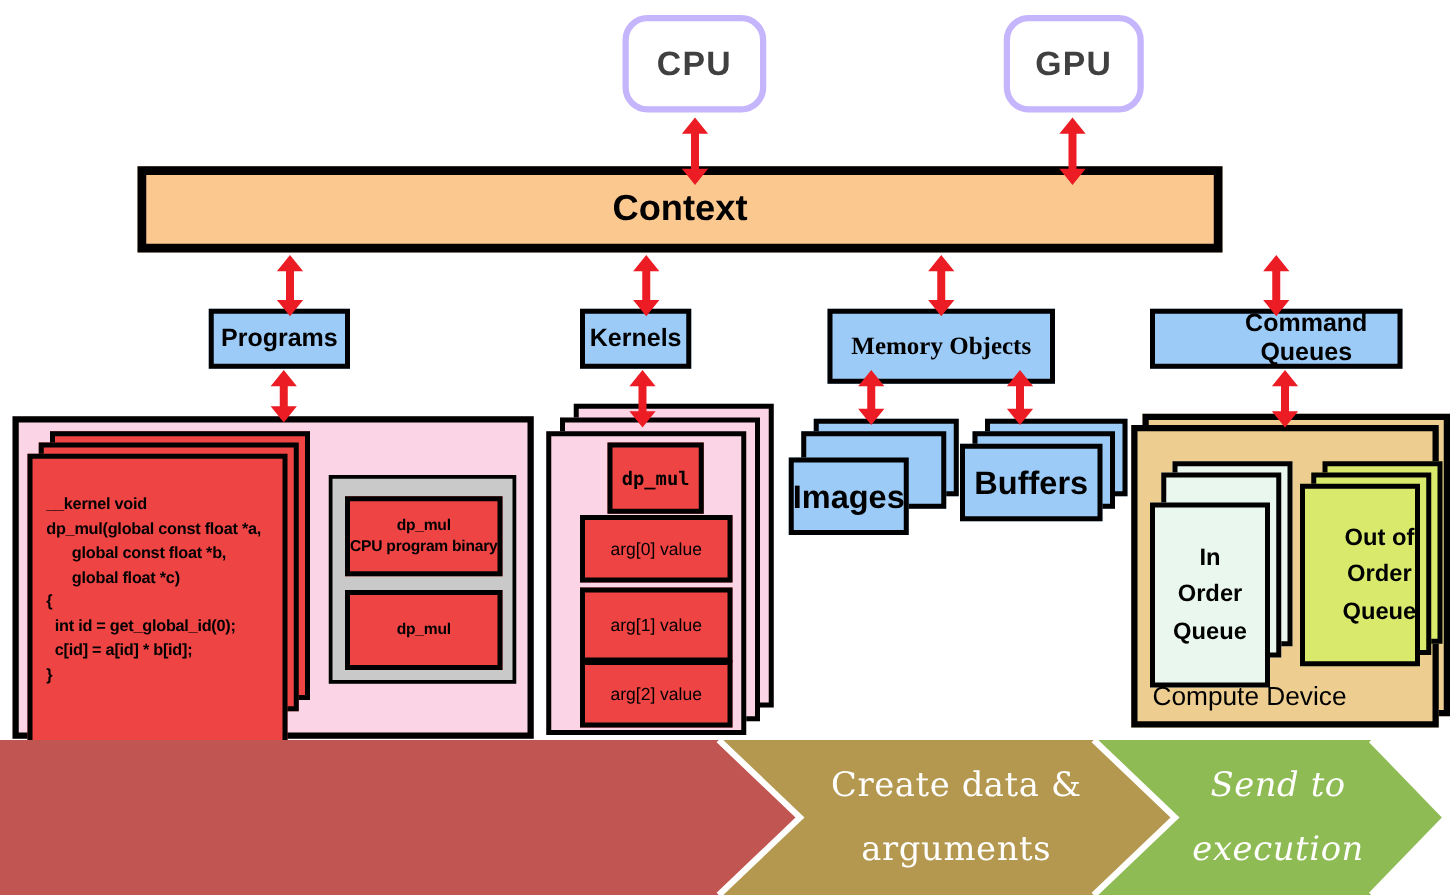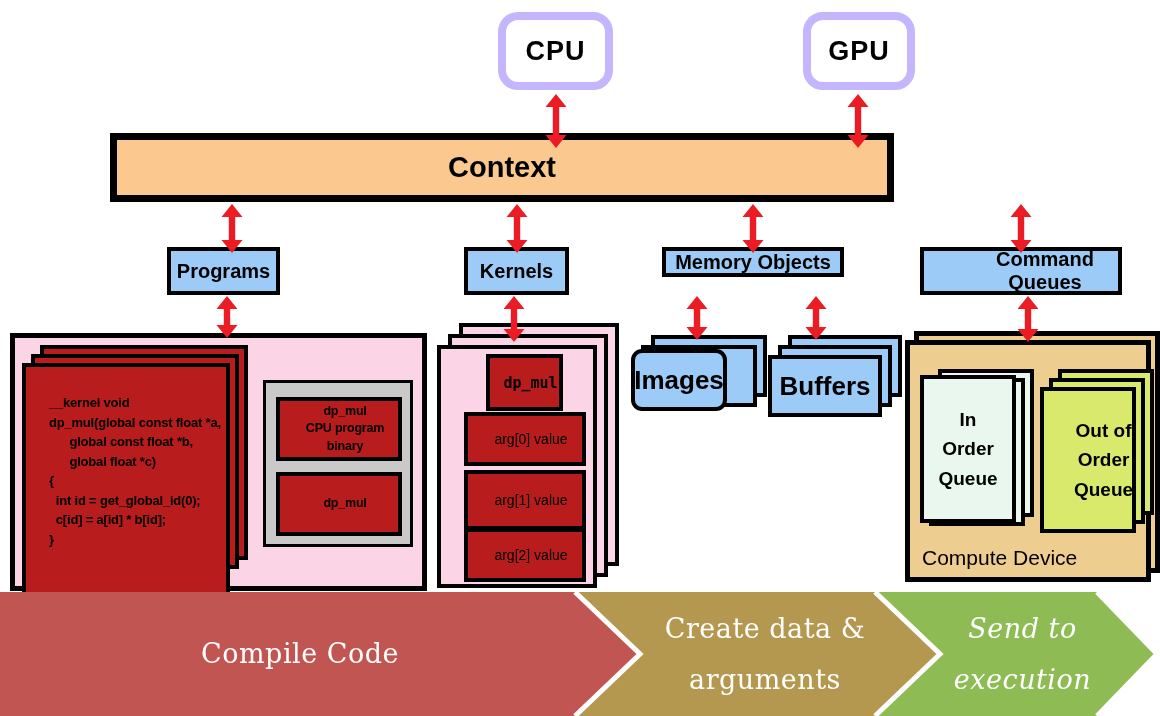--- a/index.html
+++ b/index.html
@@ -4,31 +4,31 @@
 <style>
   html,body{margin:0;padding:0;background:#fff;}
   #canvas{
     position:relative;width:1160px;height:716px;background:#fff;overflow:hidden;
     font-family:"Liberation Sans",sans-serif;
   }
   .abs{position:absolute;box-sizing:border-box;}
   .ctr{display:flex;align-items:center;justify-content:center;text-align:center;}
 
   
-  .device{border:8px solid #c4b5fd;border-radius:20px;background:#fff;font-weight:bold;font-size:27px;color:#000000;letter-spacing:1px;}
+  .device{border:5px solid #c4b5fd;border-radius:20px;background:#fff;font-weight:bold;font-size:27px;color:#404040;letter-spacing:1px;}
 
   
   .context{background:#FBC98F;border:7px solid #000;font-weight:bold;font-size:29px;color:#000;}
 
   
   .resource{background:#9BCBF6;border:4px solid #000;font-weight:bold;font-size:20px;color:#000;}
 
   
   .pinkpanel{background:#FBD5E5;border:5px solid #000;}
-  .greycard{background:#b91c1c;border:4px solid #000;padding-left:12px;}
+  .greycard{background:#ef4444;border:4px solid #000;}
   .pinkcard{background:#FBD5E5;border:4px solid #000;}
   .bluecard{background:#9BCBF6;border:4px solid #000;}
   .mintcard{background:#EAF7EE;border:4px solid #000;}
   .greencard{background:#D9E96B;border:4px solid #000;}
   .tanpanel{background:#EDCD90;border:5px solid #000;}
 
   .code{
     font-weight:bold;font-size:13px;line-height:1.5;color:#000;
     white-space:pre;padding:26px 4px 0 11px;letter-spacing:-0.2px;
   }
@@ -51,31 +51,31 @@
 
 <div id="canvas">
 
   <div class="abs ctr device" style="left:498px;top:12px;width:115px;height:78px;">
     <span>CPU</span>
   </div>
   <div class="abs ctr device" style="left:803px;top:12px;width:112px;height:78px;">
     <span>GPU</span>
   </div>
 
-  <div class="abs ctr context" style="left:110px;top:133px;width:784px;height:69px;">
+  <div class="abs ctr context" style="left:110px;top:133px;width:868px;height:69px;">
     <span>Context</span>
   </div>
 
   <div class="abs ctr resource" style="left:167px;top:247px;width:113px;height:48px;">
     <span>Programs</span>
   </div>
-  <div class="abs ctr resource" style="left:464px;top:247px;width:105px;height:48px;">
+  <div class="abs ctr resource" style="left:464px;top:247px;width:89px;height:48px;">
     <span>Kernels</span>
   </div>
-  <div class="abs ctr resource" style="left:662px;top:247px;width:182px;height:30px;">
+  <div class="abs ctr resource" style="left:662px;top:247px;width:182px;height:60px;font-family:Liberation Serif, serif;">
     <span>Memory Objects</span>
   </div>
   <div class="abs ctr resource" style="left:920px;top:247px;width:202px;height:48px;padding-left:48px;">
     <span>Command Queues</span>
   </div>
 
   <div class="abs pinkpanel" style="left:10px;top:333px;width:417px;height:258px;"></div>
 
   <div class="abs greycard" style="left:40px;top:345px;width:208px;height:215px;"></div>
   <div class="abs greycard" style="left:31px;top:354px;width:208px;height:215px;"></div>
@@ -116,36 +116,36 @@
     <div class="abs ctr greycard arglabel" style="left:23px;top:121px;width:122px;height:60px;">
       <span>arg[1] value</span>
     </div>
     <div class="abs ctr greycard arglabel" style="left:23px;top:179px;width:122px;height:54px;">
       <span>arg[2] value</span>
     </div>
   </div>
 
   <div class="abs bluecard" style="left:651px;top:335px;width:116px;height:62px;"></div>
   <div class="abs bluecard" style="left:641px;top:345px;width:116px;height:62px;"></div>
-  <div class="abs ctr bluecard memlabel" style="left:631px;top:349px;width:96px;height:62px;border-radius:11px;">
+  <div class="abs ctr bluecard memlabel" style="left:631px;top:366px;width:96px;height:62px;">
     <span>Images</span>
   </div>
 
   <div class="abs bluecard" style="left:788px;top:335px;width:114px;height:62px;"></div>
   <div class="abs bluecard" style="left:778px;top:345px;width:114px;height:62px;"></div>
   <div class="abs ctr bluecard memlabel" style="left:768px;top:355px;width:114px;height:62px;">
     <span>Buffers</span>
   </div>
 
   <div class="abs tanpanel" style="left:914px;top:331px;width:246px;height:242px;"></div>
   <div class="abs tanpanel" style="left:905px;top:340px;width:246px;height:242px;"></div>
 
   <div class="abs mintcard" style="left:938px;top:369px;width:96px;height:148px;"></div>
   <div class="abs mintcard" style="left:929px;top:378px;width:96px;height:148px;"></div>
-  <div class="abs ctr mintcard queuelabel" style="left:920px;top:375px;width:96px;height:148px;">
+  <div class="abs ctr mintcard queuelabel" style="left:920px;top:402px;width:96px;height:148px;">
     <span>In
 Order
 Queue</span>
   </div>
 
   <div class="abs greencard" style="left:1058px;top:369px;width:96px;height:146px;"></div>
   <div class="abs greencard" style="left:1049px;top:378px;width:96px;height:146px;"></div>
   <div class="abs ctr greencard queuelabel" style="left:1040px;top:387px;width:96px;height:146px;padding-left:31px;">
     <span>Out of
 Order
@@ -154,21 +154,20 @@
   <div class="abs devlabel" style="left:922px;top:546px;">Compute Device</div>
 
   <svg class="abs" style="left:0;top:592px;" width="1160" height="124" viewBox="0 0 1160 124">
     <polygon points="0,0 575,0 640,62 575,124 0,124" fill="#C15551"></polygon>
     <polygon points="575,0 875,0 940,62 875,124 575,124 640,62" fill="#B49850"></polygon>
     <polygon points="875,0 1097,0 1157,62 1097,124 875,124 940,62" fill="#8FBB55"></polygon>
     <path d="M575 0 L640 62 L575 124" fill="none" stroke="#fff" stroke-width="5"></path>
     <path d="M875 0 L940 62 L875 124" fill="none" stroke="#fff" stroke-width="5"></path>
     <path d="M1097 0 L1157 62 L1097 124" fill="none" stroke="#fff" stroke-width="5"></path>
   </svg>
-  <div class="abs ctr flowlabel" style="left:80px;top:592px;width:440px;height:124px;">Compile Code</div>
   <div class="abs ctr flowlabel" style="left:620px;top:592px;width:290px;height:124px;">Create data &amp;
 arguments</div>
   <div class="abs ctr flowlabel" style="left:915px;top:592px;width:215px;height:124px;font-style:italic;">Send to
 execution</div>
 
   <svg class="abs" style="left:0;top:0;pointer-events:none;" width="1160" height="716" viewBox="0 0 1160 716">
     <g fill="#EC1C24">
       <path d="M556 94 L566.5 107 L559.2 107 L559.2 135 L566.5 135 L556 148 L545.5 135 L552.8 135 L552.8 107 L545.5 107 Z"></path>
       <path d="M858 94 L868.5 107 L861.2 107 L861.2 135 L868.5 135 L858 148 L847.5 135 L854.8 135 L854.8 107 L847.5 107 Z"></path>
       <path d="M232 204 L242.5 217 L235.2 217 L235.2 240 L242.5 240 L232 253 L221.5 240 L228.8 240 L228.8 217 L221.5 217 Z"></path>

